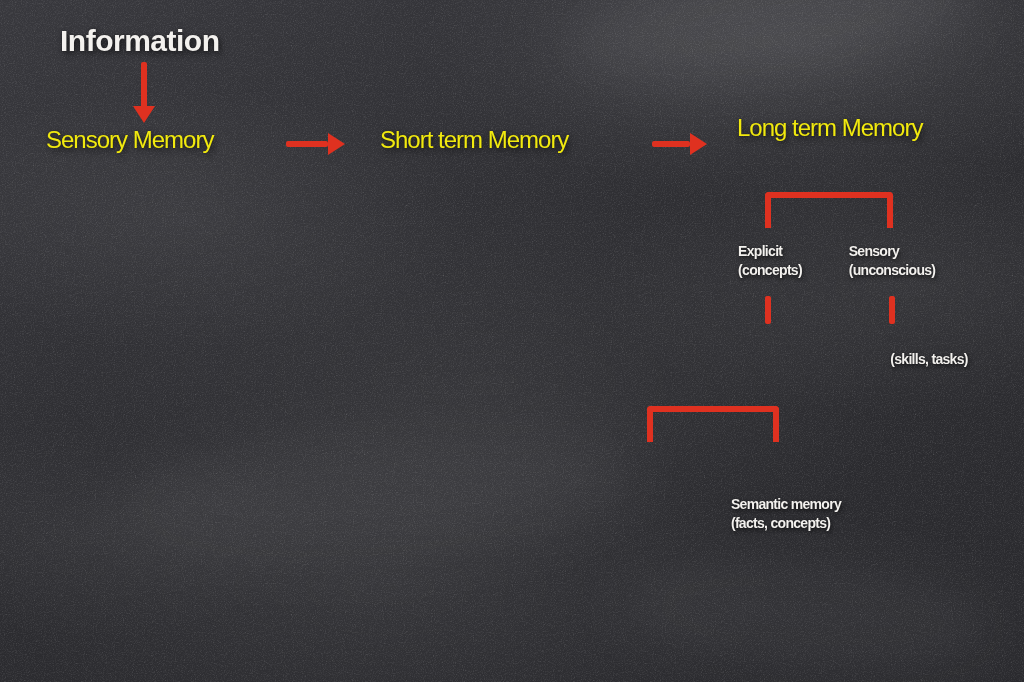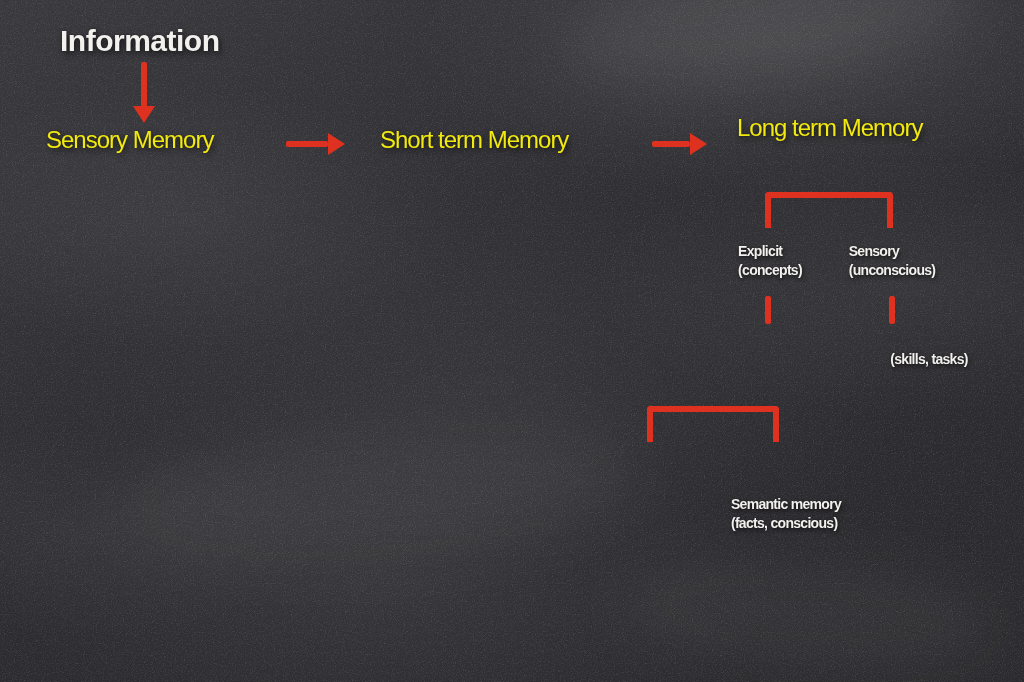--- a/index.html
+++ b/index.html
@@ -110,17 +110,17 @@
     <div class="tick" style="left:889px;top:296px;"></div>
 
     <div class="node" style="left:929px;top:350px;">
       <div>(skills, tasks)</div>
     </div>
 
     <div class="bracket" style="left:647px;top:406px;width:120px;height:30px;"></div>
 
     <div class="node" style="left:786px;top:484px;margin-top:11px;">
       <div>Semantic memory</div>
-      <div>(facts, conscious)</div>
+      <div>(facts, concepts)</div>
     </div>
 
   </div>
 </div>
 
 </body></html>

